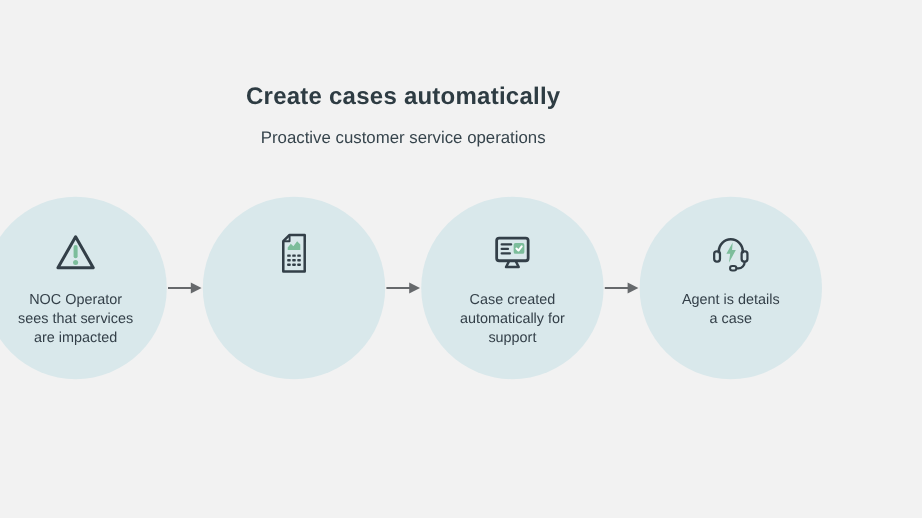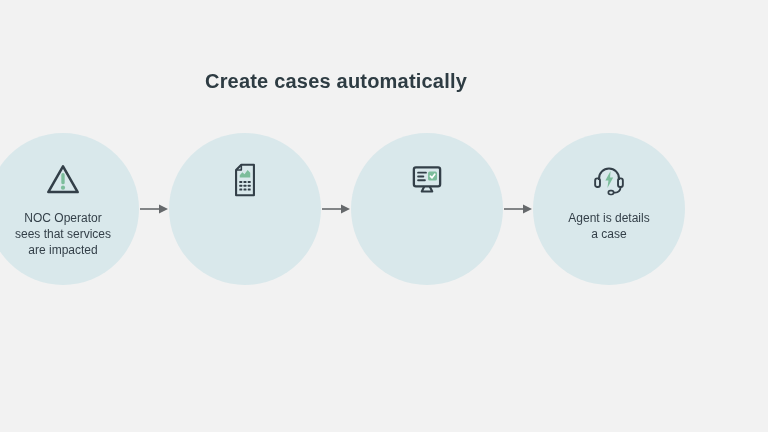--- a/index.html
+++ b/index.html
@@ -66,20 +66,21 @@
   }
   .arrow svg { display: block; }
 </style>
 </head>
 <body>
 
 <div class="slide">
 
   <div class="header">
     <div class="title">Create cases automatically</div>
+    <div class="subtitle">Proactive customer service operations</div>
   </div>
 
   <div class="flow">
 
     <div class="step-circle">
       <span class="step-icon">
         <svg viewBox="0 0 40 40" xmlns="http://www.w3.org/2000/svg">
           <path d="M20 7 L34 31.5 H6 Z" fill="none" stroke="#333f48" stroke-width="2.4" stroke-linejoin="round"></path>
           <line x1="20" y1="15" x2="20" y2="22.5" stroke="#7cbd9b" stroke-width="3.2" stroke-linecap="round"></line>
           <circle cx="20" cy="27.3" r="2" fill="#7cbd9b"></circle>
@@ -130,20 +131,23 @@
         <svg viewBox="0 0 40 40" xmlns="http://www.w3.org/2000/svg">
           <rect x="7.5" y="8" width="25" height="18" rx="2" fill="none" stroke="#333f48" stroke-width="2.2"></rect>
           <line x1="11.5" y1="13" x2="19" y2="13" stroke="#333f48" stroke-width="1.8" stroke-linecap="round"></line>
           <line x1="11.5" y1="16.6" x2="16.5" y2="16.6" stroke="#333f48" stroke-width="1.8" stroke-linecap="round"></line>
           <line x1="11.5" y1="20.2" x2="18" y2="20.2" stroke="#333f48" stroke-width="1.8" stroke-linecap="round"></line>
           <rect x="21" y="12" width="8.5" height="8.5" rx="1.5" fill="#7cbd9b"></rect>
           <path d="M23.2 16.3 L24.8 17.9 L27.4 14.5" fill="none" stroke="#ffffff" stroke-width="1.6" stroke-linecap="round" stroke-linejoin="round"></path>
           <path d="M17.5 26 L15 31 H25 L22.5 26" fill="none" stroke="#333f48" stroke-width="2" stroke-linejoin="round"></path>
         </svg>
       </span>
+      <div class="step-label">Case created
+automatically for
+support</div>
     </div>
 
     <div class="arrow">
       <svg width="30" height="12" viewBox="0 0 30 12" xmlns="http://www.w3.org/2000/svg">
         <line x1="1" y1="6" x2="21" y2="6" stroke="#66696c" stroke-width="1.6"></line>
         <path d="M20 1.5 L29 6 L20 10.5 Z" fill="#66696c"></path>
       </svg>
     </div>
 
     <div class="step-circle">

